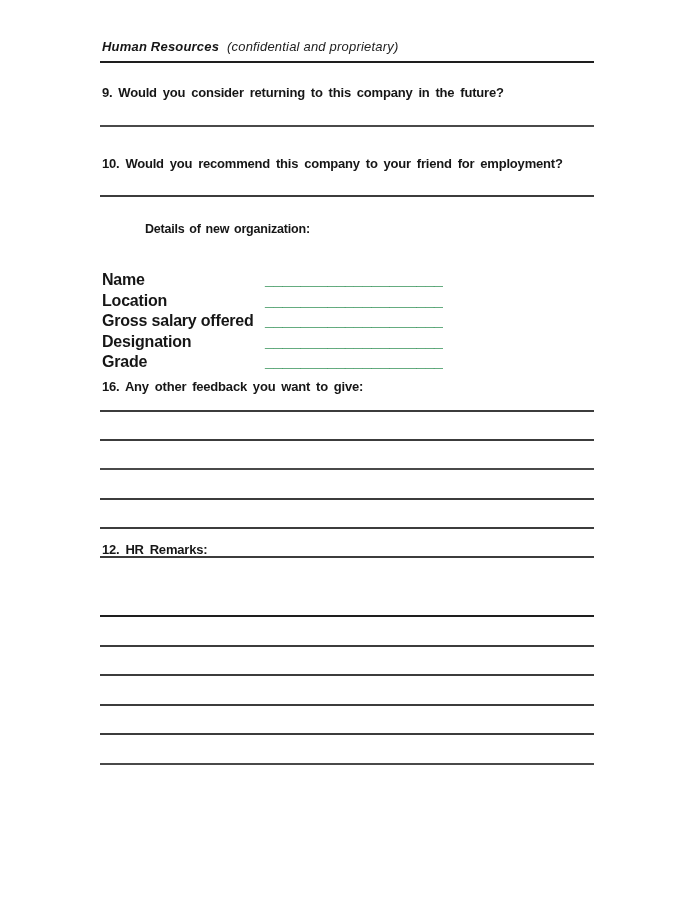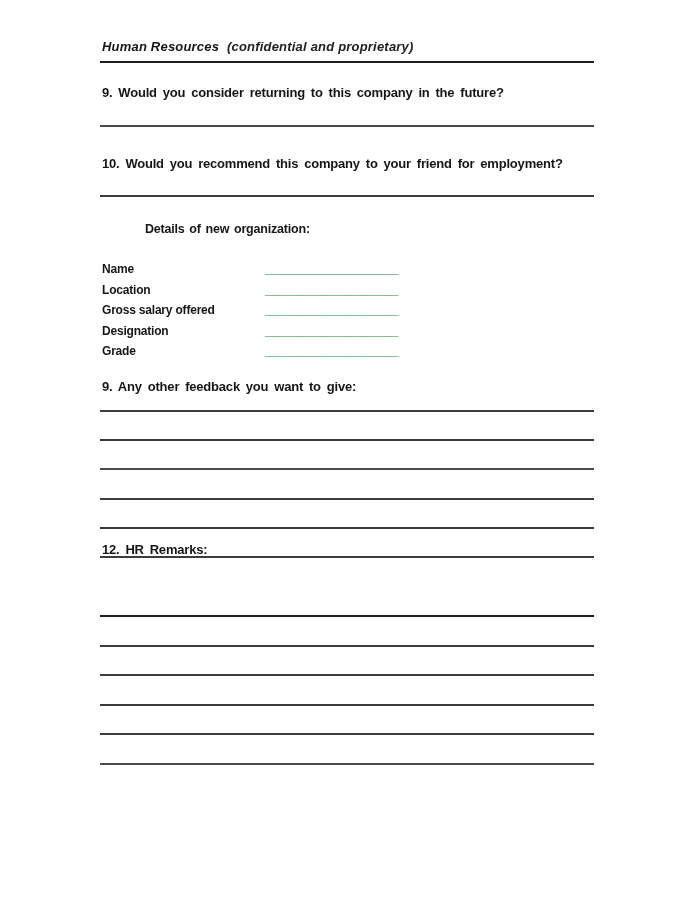--- a/index.html
+++ b/index.html
@@ -21,21 +21,21 @@
     left: 102px; top: 39px;
     font-size: 13px;
     font-style: italic;
     white-space: nowrap;
     letter-spacing: 0.2px;
   }
   .header-text .title {
     font-weight: bold;
   }
   .header-text .subtitle {
-    font-weight: bold;
+    font-weight: normal;
     margin-left: 4px;
     color: #222222;
   }
   .rule {
     position: absolute;
     left: 100px;
     width: 494px;
     height: 2px;
     background: #3c3c3c;
   }
@@ -55,25 +55,26 @@
     font-weight: bold;
     letter-spacing: -0.2px;
     word-spacing: 1.5px;
     white-space: nowrap;
   }
   .field-row {
     position: absolute;
     left: 102px;
     width: 500px;
     height: 20px;
-    font-size: 12px;
+    font-size: 16px;
     font-weight: bold;
     letter-spacing: -0.2px;
     line-height: 18px;
     white-space: nowrap;
+    margin-top: 11px;
   }
   .field-row .blank {
     position: absolute;
     left: 163px;
     top: 0;
     letter-spacing: 0;
     color: #15803d;
   }
 </style>
 </head>
@@ -109,21 +110,21 @@
   </div>
   <div class="field-row" style="top:322px;">
     <span>Designation</span>
     <span class="blank">____________________</span>
   </div>
   <div class="field-row" style="top:342px;">
     <span>Grade</span>
     <span class="blank">____________________</span>
   </div>
 
-  <div class="abs q-label" style="top:379px;">9. Any other feedback you want to give:</div>
+  <div class="abs q-label" style="top:379px;">16. Any other feedback you want to give:</div>
   <div class="rule" style="top:410px;"></div>
   <div class="rule" style="top:439px;"></div>
   <div class="rule mid" style="top:468px;"></div>
   <div class="rule" style="top:498px;"></div>
   <div class="rule" style="top:527px;"></div>
   <div class="rule" style="top:556px;"></div>
 
   <div class="abs q-label" style="top:542px;">12. HR Remarks:</div>
   <div class="rule dark" style="top:615px;"></div>
   <div class="rule" style="top:645px;"></div>

